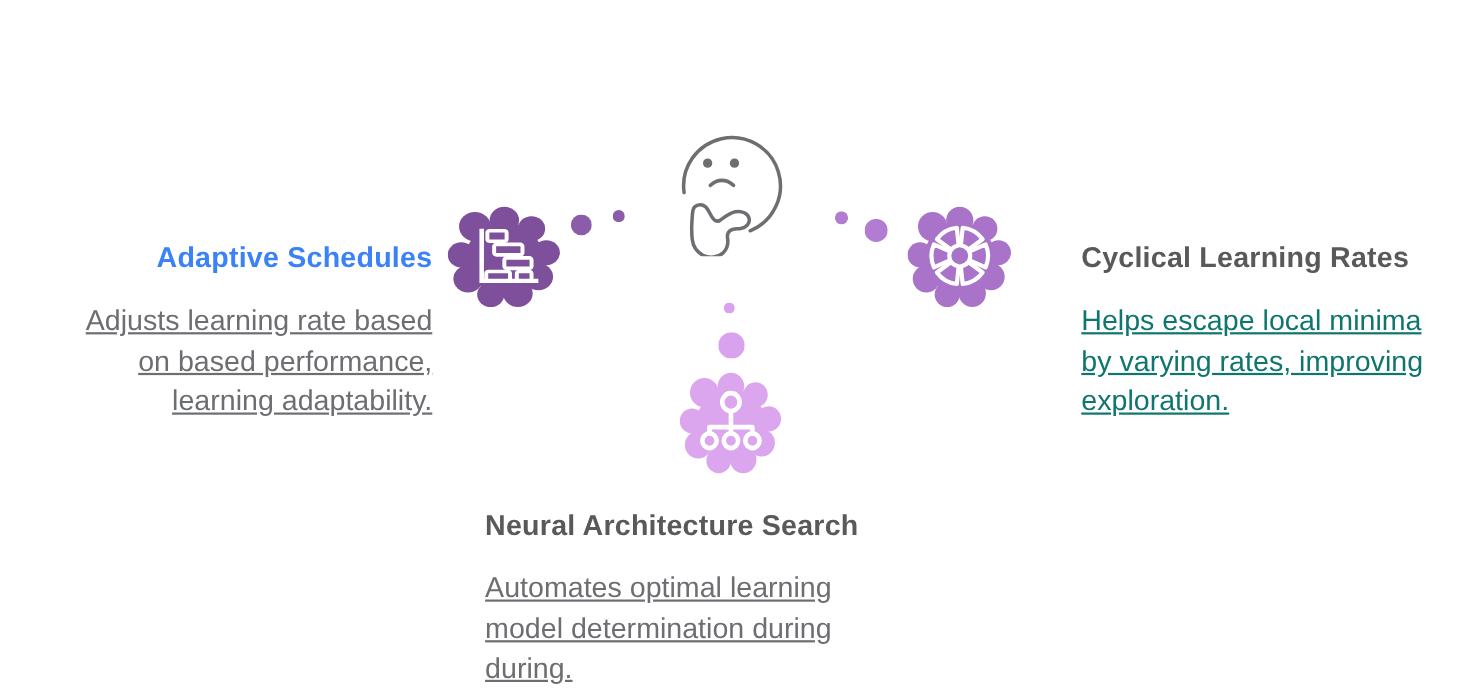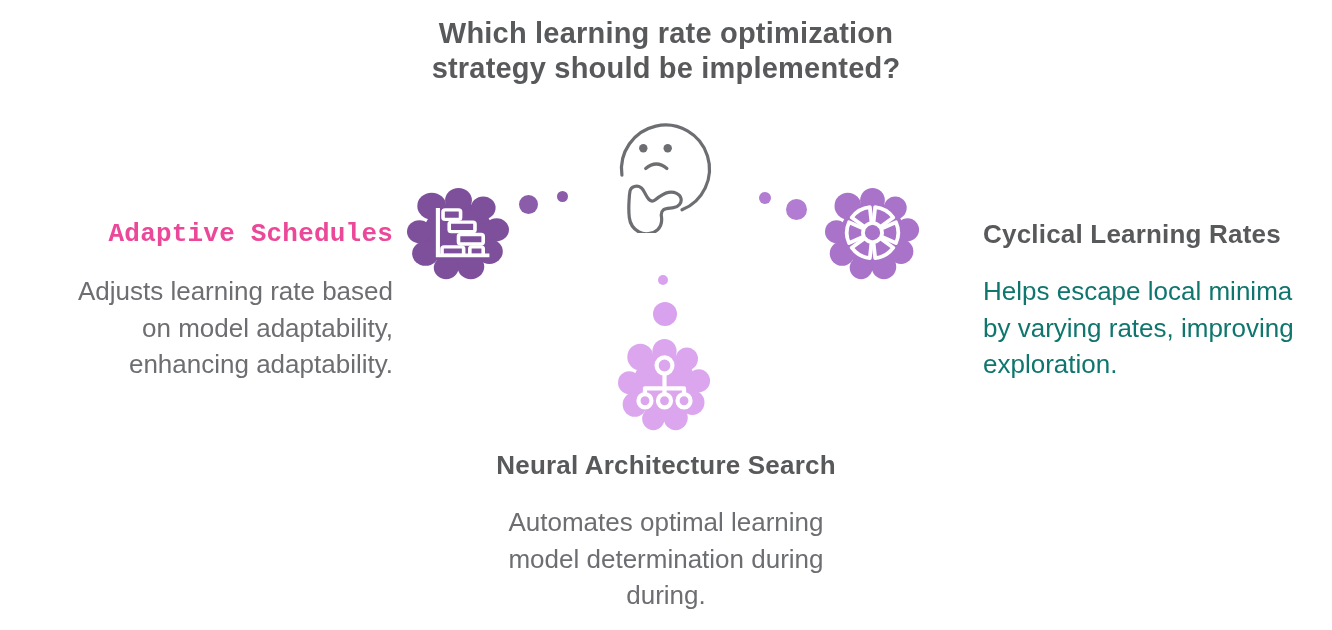--- a/index.html
+++ b/index.html
@@ -7,37 +7,33 @@
     position:relative;width:1332px;height:630px;background:#fff;overflow:hidden;
     font-family:"Liberation Sans","DejaVu Sans",sans-serif;
   }
   .abs{position:absolute;}
   .title{
     left:366px;top:16px;width:600px;text-align:center;
     font-size:29px;font-weight:700;line-height:35px;letter-spacing:.2px;
   }
   .block{position:absolute;}
   .block .h{font-size:26px;font-weight:700;line-height:30px;letter-spacing:.2px;}
-  .block .p{margin-top:24px;font-size:26px;line-height:36.5px;}
+  .block .p{margin-top:24px;font-size:26px;line-height:36.5px;text-decoration:underline;}
   .block.left{left:25px;top:219px;width:368px;text-align:right;}
   .block.right{left:938px;top:219px;width:380px;text-align:left;margin-left:45px;}
-  .block.bottom{left:441px;top:450px;width:450px;text-align:center;}
+  .block.bottom{left:441px;top:462px;width:450px;text-align:left;}
   .block.bottom .p{}
   svg.abs{display:block;}
   .icon-stroke{stroke:#fff;fill:none;}
 </style>
 </head>
 <body>
 
 <div class="canvas">
 
-  <div class="abs title" style="color: rgb(88, 89, 91);">
-    <div>Which learning rate optimization</div>
-    <div>strategy should be implemented?</div>
-  </div>
 
   <svg class="abs" style="left:600px;top:118px;width:120px;height:115px" viewBox="0 0 120 115">
     <g fill="none" stroke-width="3.2" stroke-linecap="round" stroke-linejoin="round" stroke="#6d6e71">
       <path d="M 21.9 57.1 A 44 44 0 1 1 82.0 91.8"></path>
       <path d="M 45.7 50.5 Q 56.3 41.5 66.9 50.5"></path>
       <path fill="#ffffff" d="M 30 73
         C 31 68.5 37 66.5 41.5 70
         C 44.5 72.5 45.5 78 49 81.5
         C 50.8 83.2 53.2 83.4 55 82
         C 59 78.8 63.5 75.2 68.5 74.4
@@ -144,25 +140,25 @@
       <path d="M 50 38 V 50"></path>
       <path d="M 29 59 V 53 H 71 V 59"></path>
       <path d="M 50 53 V 59"></path>
       <circle cx="29" cy="66" r="7"></circle>
       <circle cx="50" cy="66" r="7"></circle>
       <circle cx="71" cy="66" r="7"></circle>
     </g>
   </svg>
 
   <div class="block left">
-    <div class="h" style="color: #ec4899; font-family: Liberation Mono, monospace;">Adaptive Schedules</div>
+    <div class="h" style="color: #3b82f6;">Adaptive Schedules</div>
     <div class="p" style="color: rgb(109, 110, 113);">
       <div>Adjusts learning rate based</div>
-      <div>on model adaptability,</div>
-      <div>enhancing adaptability.</div>
+      <div>on based performance,</div>
+      <div>learning adaptability.</div>
     </div>
   </div>
 
   <div class="block right">
     <div class="h" style="color: rgb(88, 89, 91);">Cyclical Learning Rates</div>
     <div class="p" style="color: #0f766e;">
       <div>Helps escape local minima</div>
       <div>by varying rates, improving</div>
       <div>exploration.</div>
     </div>

